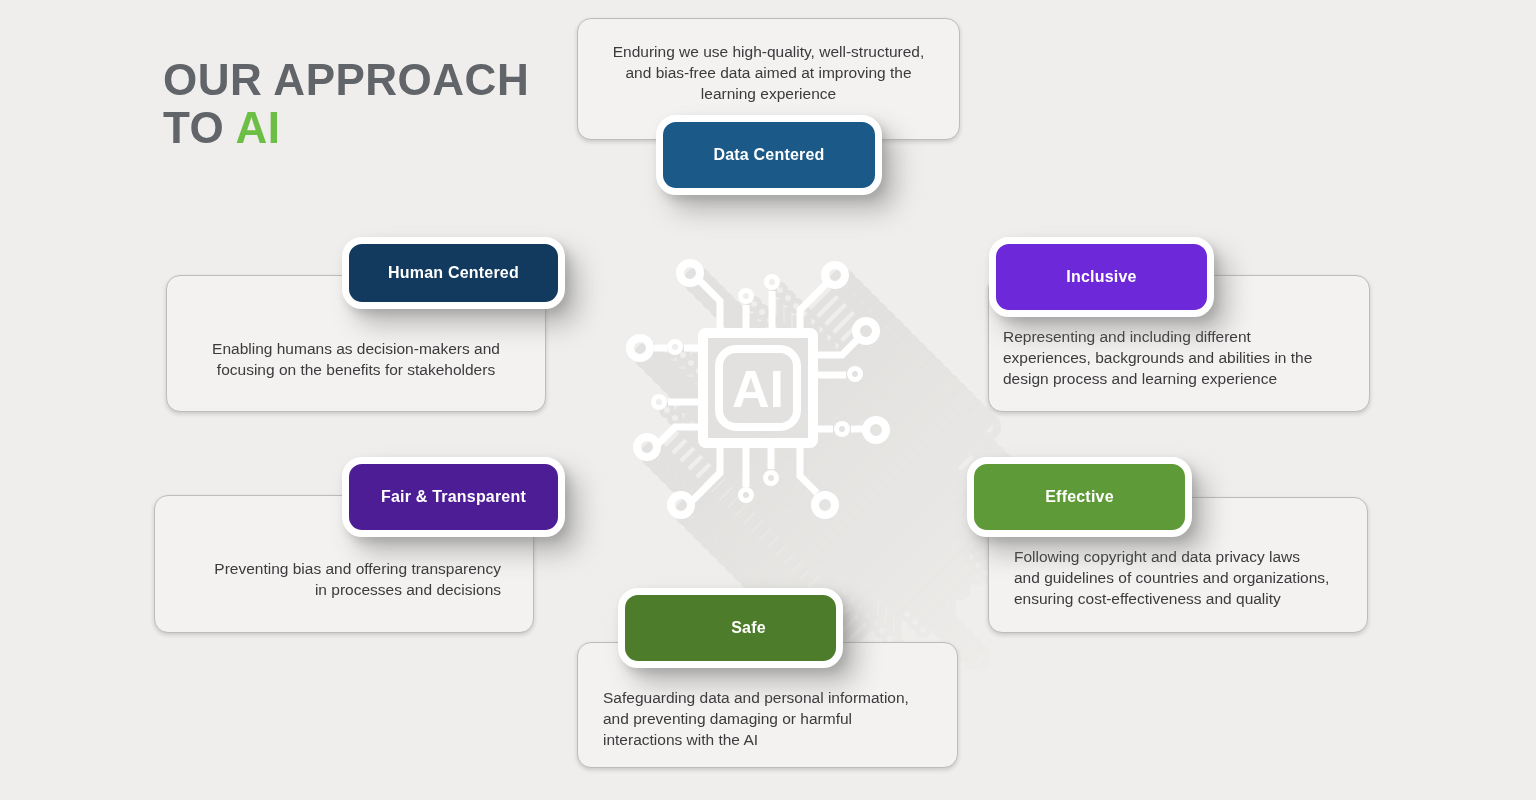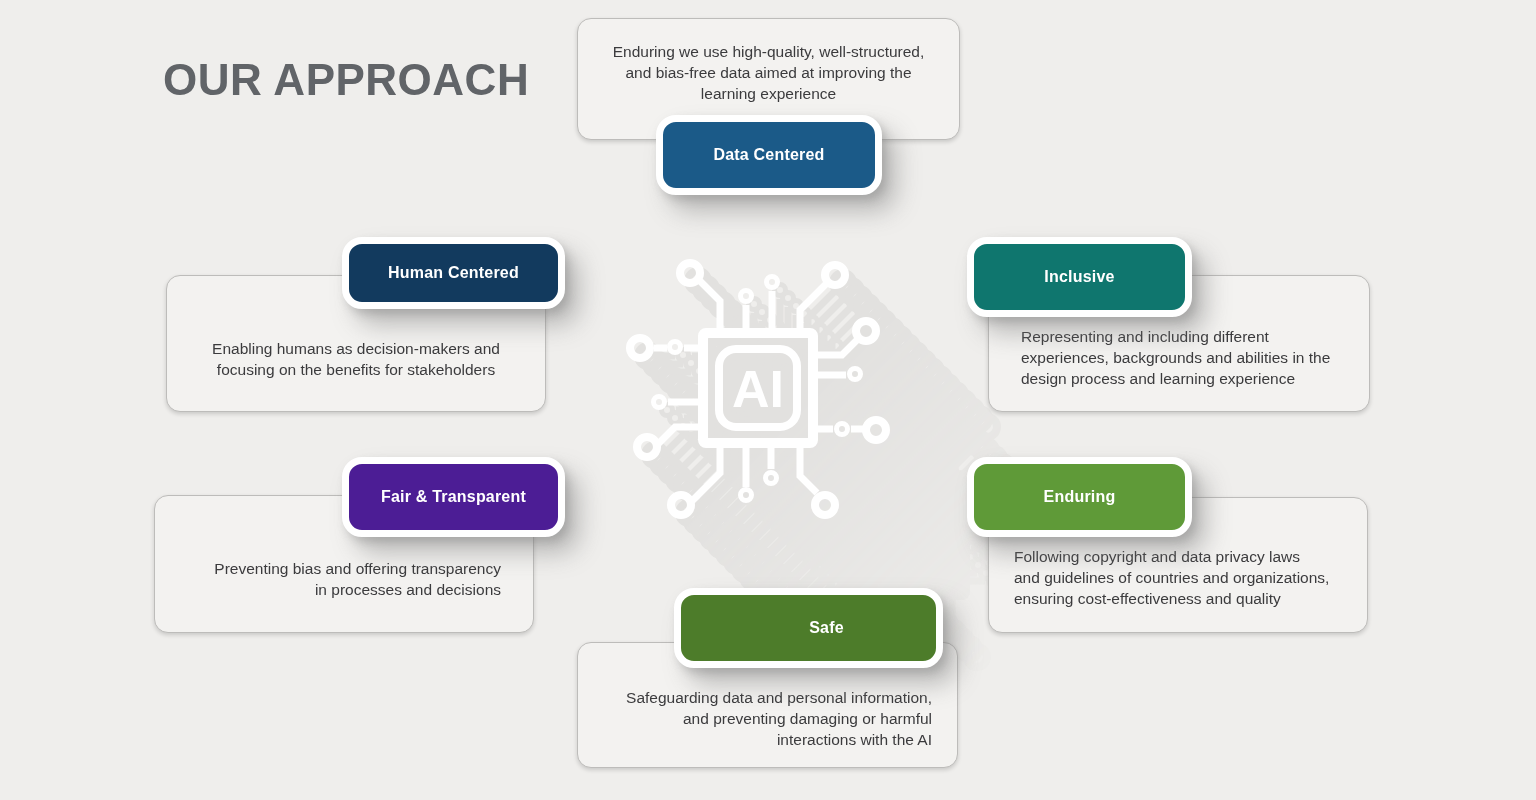--- a/index.html
+++ b/index.html
@@ -35,36 +35,37 @@
   
   .g0-card{left:577px;top:18px;width:383px;height:122px;padding:22px 8px 0;text-align:center;}
   .g0-badge{left:656px;top:115px;width:226px;height:80px;}
   
   .g1-card{left:166px;top:275px;width:380px;height:137px;padding:62px 24px 0;text-align:center;}
   .g1-badge{left:342px;top:237px;width:223px;height:72px;}
   
   .g2-card{left:154px;top:495px;width:380px;height:138px;padding:62px 32px 0 28px;text-align:right;}
   .g2-badge{left:342px;top:457px;width:223px;height:80px;}
   
-  .g3-card{left:988px;top:275px;width:382px;height:137px;padding:50px 20px 0 32px;text-align:left;}
+  .g3-card{left:988px;top:275px;width:382px;height:137px;padding:50px 20px 0 14px;text-align:left;}
   .g3-badge{left:967px;top:237px;width:225px;height:80px;}
   
   .g4-card{left:988px;top:497px;width:380px;height:136px;padding:48px 12px 8px 25px;text-align:left;}
   .g4-badge{left:967px;top:457px;width:225px;height:80px;}
   
-  .g5-card{left:577px;top:642px;width:381px;height:126px;padding:44px 25px 0;text-align:right;}
-  .g5-badge{left:674px;top:588px;width:269px;height:80px;padding-left:36px;}
+  .g5-card{left:577px;top:642px;width:381px;height:126px;padding:44px 25px 0;text-align:left;}
+  .g5-badge{left:618px;top:588px;width:225px;height:80px;padding-left:36px;}
 </style>
 </head>
 <body>
 
 <div class="canvas">
 
   <div class="title">
     <div>OUR APPROACH</div>
+    <div><span>TO </span><span class="accent">AI</span></div>
   </div>
 
   <svg class="ai-icon" viewBox="0 0 500 500" aria-hidden="true">
     <defs>
       <linearGradient id="fadeGrad" x1="0" y1="0" x2="1" y2="1">
         <stop offset="0.35" stop-color="#ffffff"></stop>
         <stop offset="0.85" stop-color="#000000"></stop>
       </linearGradient>
       <mask id="fadeMask">
         <rect x="0" y="0" width="500" height="500" fill="url(#fadeGrad)"></rect>
@@ -161,33 +162,33 @@
       <span>Fair &amp; Transparent</span>
     </div>
   </section>
 
   <section>
     <div class="card g3-card">
       <p class="desc">Representing and including different
 experiences, backgrounds and abilities in the
 design process and learning experience</p>
     </div>
-    <div class="badge g3-badge" style="background-color: #0f766e;">
+    <div class="badge g3-badge" style="background-color: #6d28d9; margin-left: 22px;">
       <span>Inclusive</span>
     </div>
   </section>
 
   <section>
     <div class="card g4-card">
       <p class="desc">Following copyright and data privacy laws
 and guidelines of countries and organizations,
 ensuring cost-effectiveness and quality</p>
     </div>
     <div class="badge g4-badge" style="background-color: rgb(95, 154, 56);">
-      <span>Enduring</span>
+      <span>Effective</span>
     </div>
   </section>
 
   <section>
     <div class="card g5-card">
       <p class="desc">Safeguarding data and personal information,
 and preventing damaging or harmful
 interactions with the AI</p>
     </div>
     <div class="badge g5-badge" style="background-color: rgb(77, 124, 42);">

